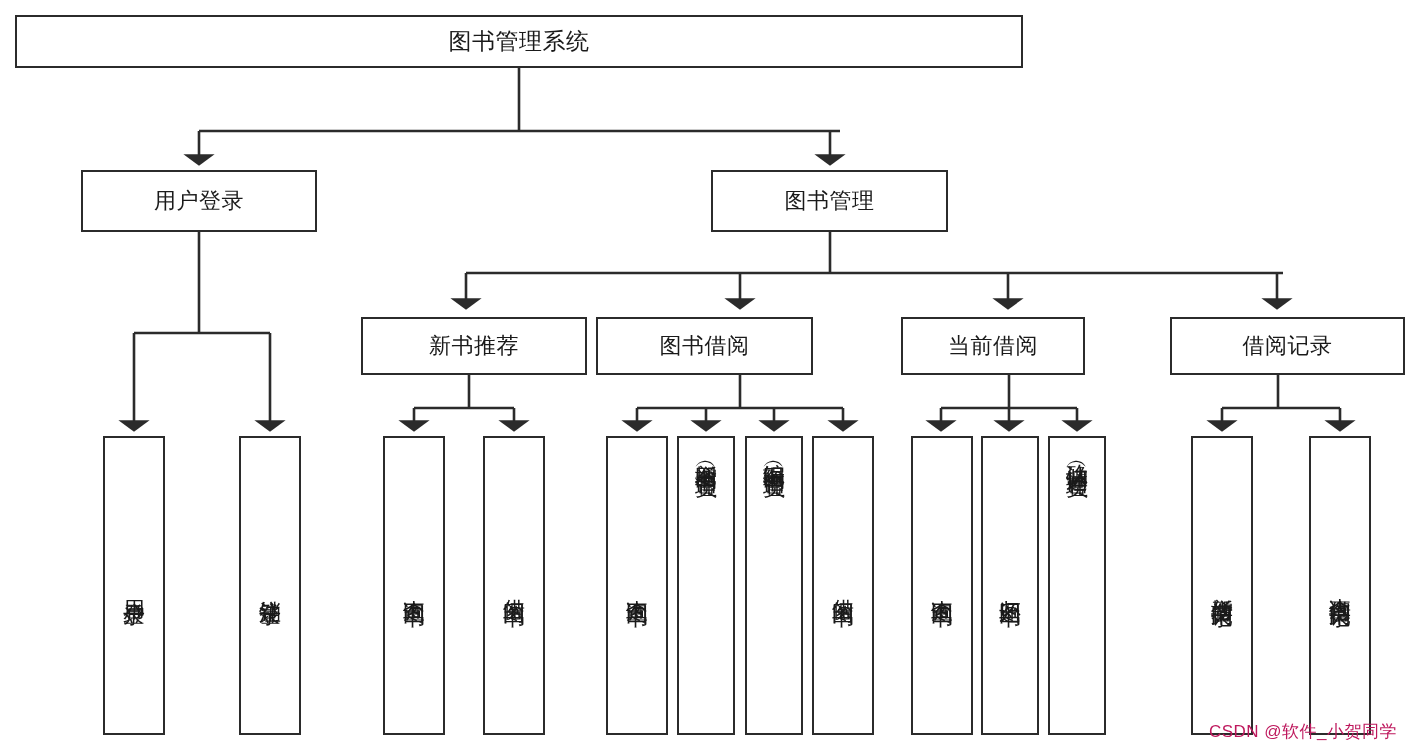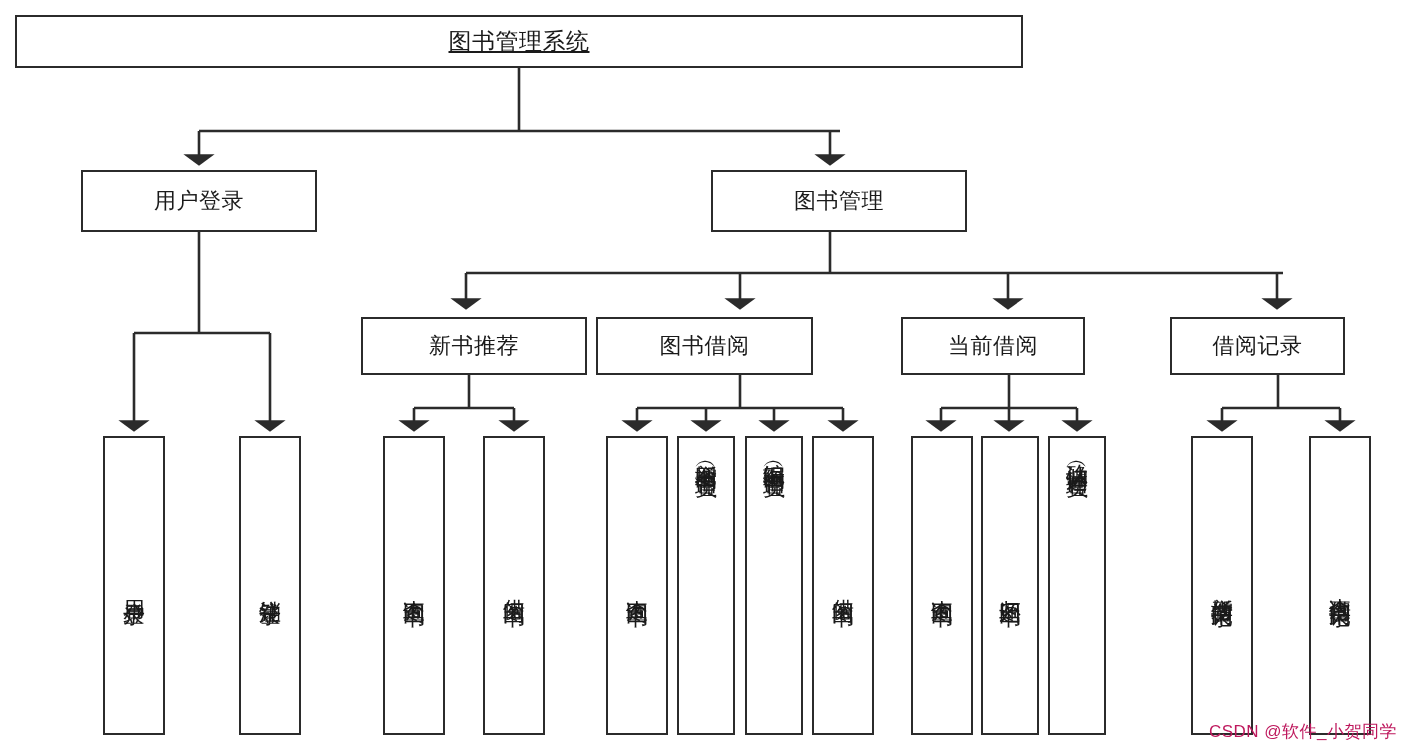--- a/index.html
+++ b/index.html
@@ -126,45 +126,45 @@
       <path d="M1009,408 L1009,426" marker-end="url(#arw)"></path>
       <path d="M1077,408 L1077,426" marker-end="url(#arw)"></path>
 
       <path d="M1278,375 L1278,408"></path>
       <path d="M1222,408 L1340,408"></path>
       <path d="M1222,408 L1222,426" marker-end="url(#arw)"></path>
       <path d="M1340,408 L1340,426" marker-end="url(#arw)"></path>
     </g>
   </svg>
 
-  <div class="node h-node root" style="left:15px; top:15px; width:1008px; height:53px;text-decoration:underline;">
+  <div class="node h-node root" style="left:15px; top:15px; width:1008px; height:53px;">
     <span class="lbl">图书管理系统</span>
   </div>
 
   <div class="node h-node" style="left:81px; top:170px; width:236px; height:62px;">
     <span class="lbl">用户登录</span>
   </div>
 
-  <div class="node h-node" style="left:711px; top:170px; width:256px; height:62px;">
+  <div class="node h-node" style="left:711px; top:170px; width:237px; height:62px;">
     <span class="lbl">图书管理</span>
   </div>
 
   <div class="node h-node" style="left:361px; top:317px; width:226px; height:58px;">
     <span class="lbl">新书推荐</span>
   </div>
 
   <div class="node h-node" style="left:596px; top:317px; width:217px; height:58px;">
     <span class="lbl">图书借阅</span>
   </div>
 
   <div class="node h-node" style="left:901px; top:317px; width:184px; height:58px;">
     <span class="lbl">当前借阅</span>
   </div>
 
-  <div class="node h-node" style="left:1170px; top:317px; width:175px; height:58px;">
+  <div class="node h-node" style="left:1170px; top:317px; width:235px; height:58px;">
     <span class="lbl">借阅记录</span>
   </div>
 
   <div class="node v-node centered" style="left:103px; top:436px; width:62px; height:299px;">
     <span class="lbl">用户登录</span>
   </div>
 
   <div class="node v-node centered" style="left:239px; top:436px; width:62px; height:299px;">
     <span class="lbl">注销登录</span>
   </div>

